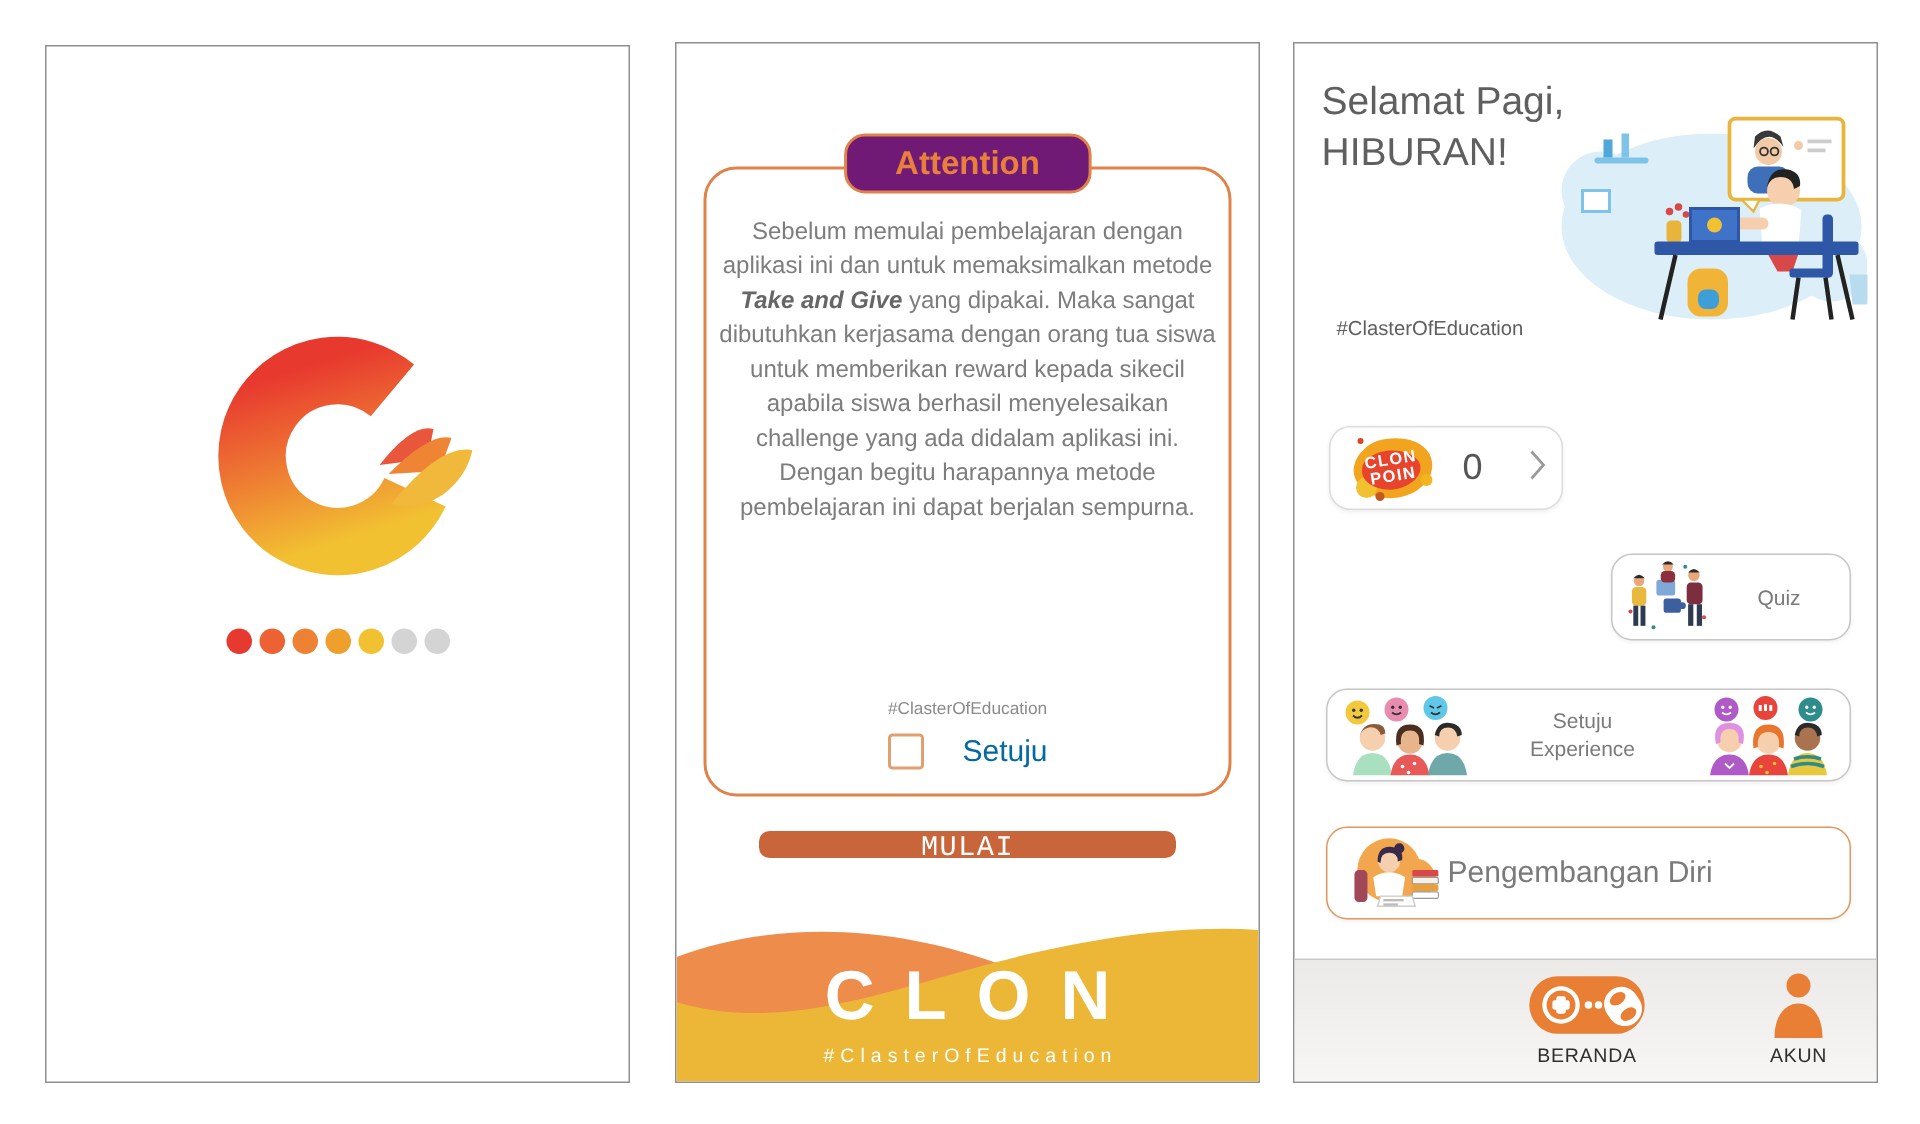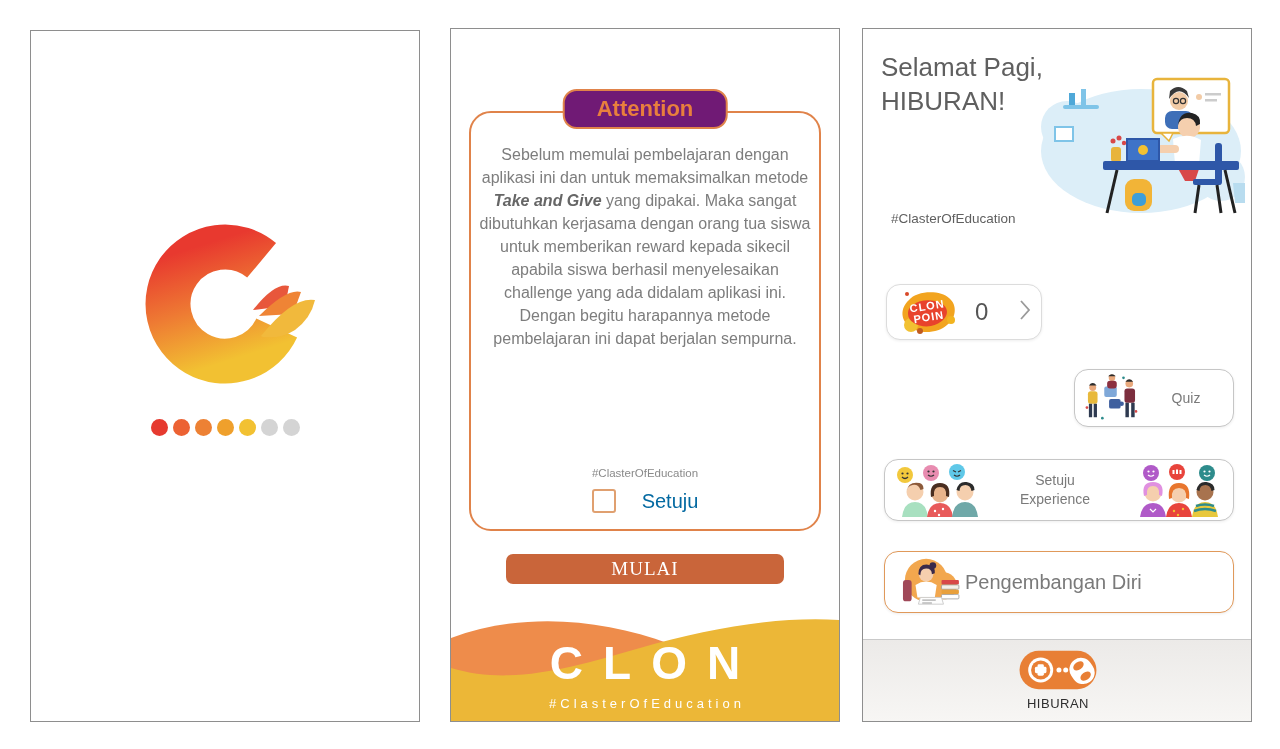--- a/index.html
+++ b/index.html
@@ -25,23 +25,23 @@
                      padding:5px 32px; font-size:22px; font-weight:bold; color:#E87F3D; white-space:nowrap; }
   .attention-body { position:absolute; top:30px; left:8px; right:8px; text-align:center;
                     font-size:16px; line-height:1.44; color:#7D7D7D; }
   .attention-body .tg { font-weight:bold; font-style:italic; color:#666; }
   .hashtag-small { position:absolute; top:354px; width:100%; text-align:center;
                    font-size:11.5px; color:#8A8A8A; }
   .agree-row { position:absolute; top:376px; width:100%; display:flex; justify-content:center;
                align-items:center; gap:26px; }
   .checkbox { width:24px; height:24px; border:2px solid #E0A070; border-radius:3px; background:#fff; }
   .agree-label { font-size:20px; color:#0369a1; }
-  .mulai { position:absolute; left:55px; right:55px; top:525px; height:30px; background:#C9653A;
+  .mulai { position:absolute; left:55px; right:55px; top:525px; height:18px; background:#C9653A;
            border:none; border-radius:7px; color:#fff; font-size:19px; letter-spacing:1px;
-           font-family:Liberation Serif, serif; cursor:pointer; }
+           font-family:Liberation Mono, monospace; cursor:pointer; }
   .wave { position:absolute; left:0; right:0; bottom:0; height:115px; }
   .wave svg { position:absolute; left:0; top:0; width:100%; height:100%; }
   .brand { position:absolute; top:30px; width:100%; text-align:center; color:#fff; font-size:46px;
            font-weight:bold; letter-spacing:20px; text-indent:20px; }
   .brand-tag { position:absolute; top:90px; width:100%; text-align:center; color:#fff;
                font-size:13px; letter-spacing:4px; text-indent:4px; }
 
   
   .greeting { position:absolute; left:18px; top:22px; font-size:26px; color:#5F5F5F;
               line-height:1.3; white-space:pre-line; }
@@ -319,17 +319,26 @@
             <rect x="18" y="22.7" width="12" height="6.6" rx="1.5" fill="#fff"></rect>
             <circle cx="43" cy="26" r="2.6" fill="#fff"></circle>
               <circle cx="50" cy="26" r="2.6" fill="#fff"></circle>
             <g transform="rotate(-35 67 27)">
               <rect x="55" y="13" width="24" height="28" rx="12" fill="#fff"></rect>
               <ellipse cx="67" cy="20.5" rx="6" ry="4" fill="#E87F35"></ellipse>
               <ellipse cx="67" cy="33.5" rx="6" ry="4" fill="#E87F35"></ellipse>
             </g>
           </svg>
         </div>
-        <div class="nav-label">HIBURAN</div>
+        <div class="nav-label">BERANDA</div>
+      </div>
+      <div class="nav-item" id="nav-akun">
+        <div class="icon-box">
+          <svg width="40" height="44" viewBox="0 0 40 44">
+            <circle cx="20" cy="9" r="8" fill="#E87F35"></circle>
+            <path d="M4,44 C4,28 12,21 20,21 C28,21 36,28 36,44 Z" fill="#E87F35"></path>
+          </svg>
+        </div>
+        <div class="nav-label">AKUN</div>
       </div>
     </nav>
   </section>
 </div>
 
 </body></html>

